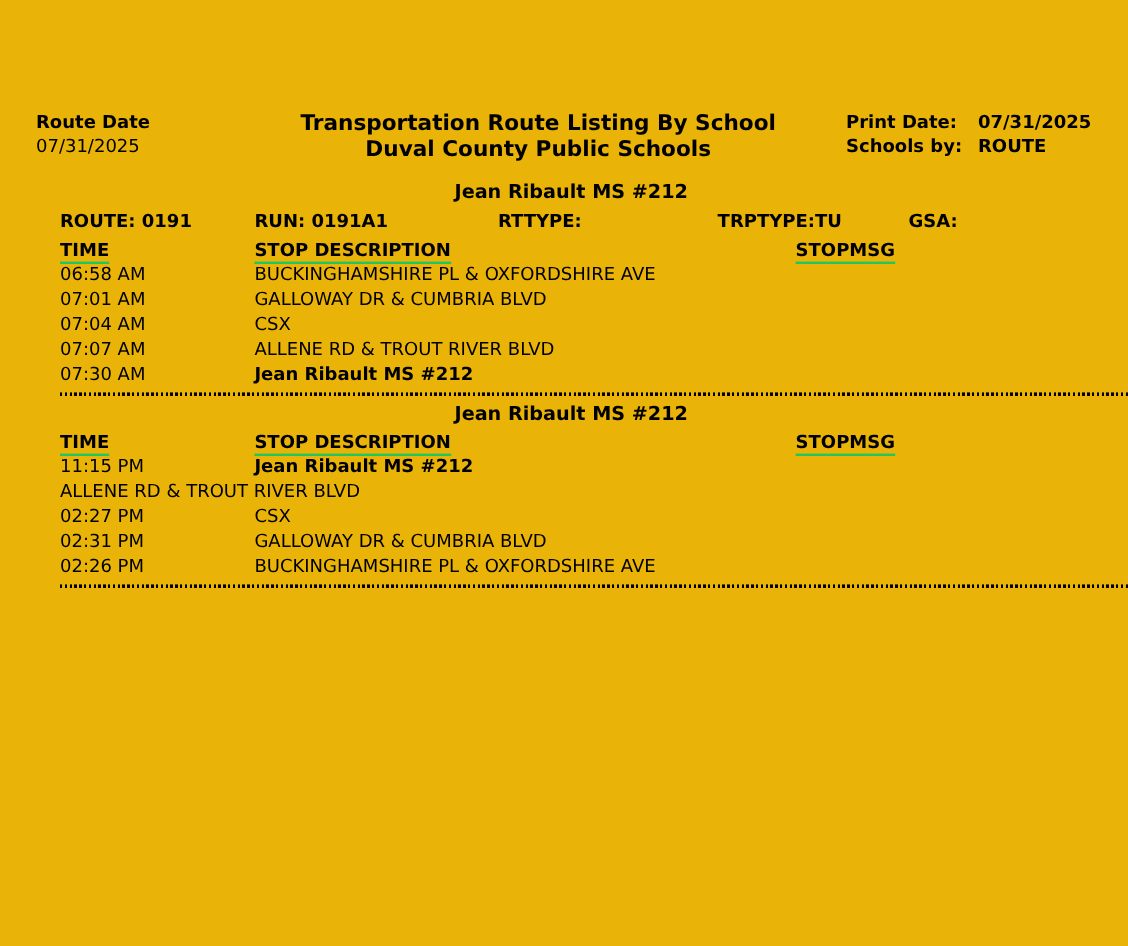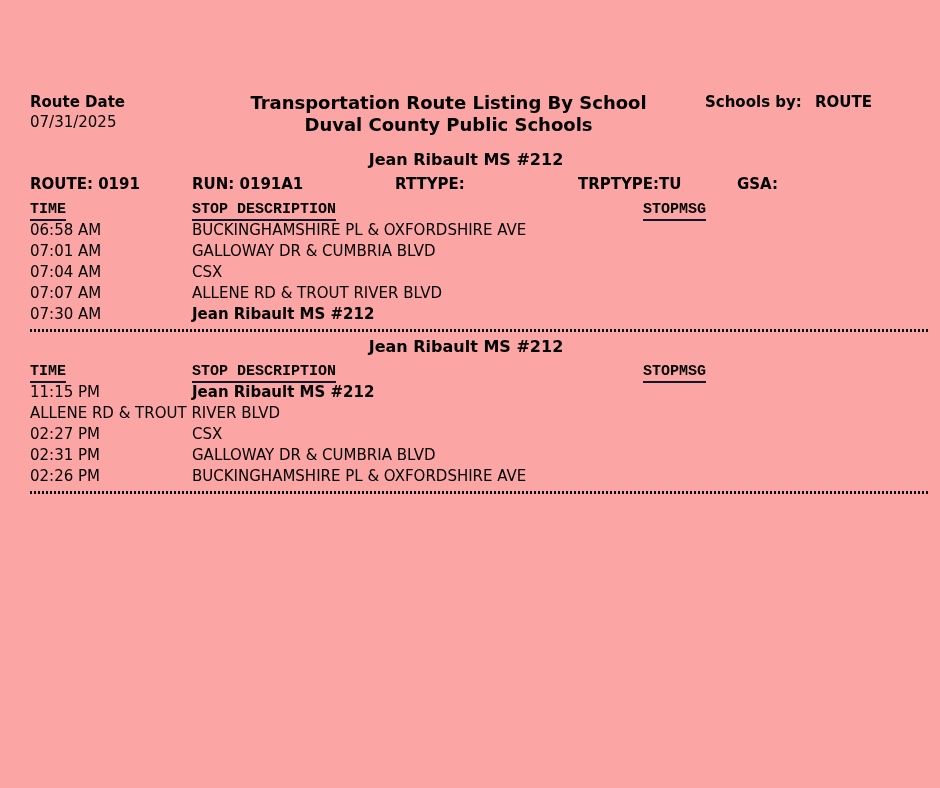--- a/index.html
+++ b/index.html
@@ -8,46 +8,46 @@
     width: 940px; height: 788px;
     color: #000000;
     font-family: "DejaVu Sans", "Liberation Sans", sans-serif;
     font-size: 15px;
     overflow: hidden;
   }
   .page {
     position: relative;
     width: 940px; height: 788px;
     padding: 92px 10px 0 30px;
-    background: #fca5a5;
+    background: #eab308;
   }
   
   .report-header { display: flex; align-items: flex-start; }
   .hdr-left { width: 162px; line-height: 20px; }
   .hdr-left .label { font-weight: bold; }
   .hdr-center { flex: 1; text-align: center; font-weight: bold; font-size: 18px; line-height: 22px; }
   .hdr-right { width: 225px; line-height: 20px; font-weight: bold; white-space: nowrap; }
   .hdr-right .label { display: inline-block; width: 110px; }
   
   .sections { width: 900px; }
-  .section { margin-top: 15px; }
+  .section { margin-top: 15px; margin-left: 20px; }
   .section + .section { margin-top: 6px; }
   .school-name {
     text-align: center; font-weight: bold; font-size: 16px; line-height: 18px;
     position: relative; left: -14px;
   }
   .route-line { margin-top: 5px; font-weight: bold; line-height: 20px; white-space: nowrap; }
   .route-line .cell { display: inline-block; vertical-align: top; }
   .w-route   { width: 162px; }
   .w-run     { width: 203px; }
   .w-rttype  { width: 183px; }
   .w-trptype { width: 159px; }
   .col-header { margin-top: 4px; font-weight: bold; line-height: 20px; white-space: nowrap; }
   .col-header .cell { display: inline-block; vertical-align: top; }
-  .col-header .u { border-bottom: 2px solid #0f172a; padding-bottom: 1px; font-family: Liberation Mono, monospace; }
+  .col-header .u { border-bottom: 2px solid #22c55e; padding-bottom: 1px; }
   .w-time { width: 162px; }
   .w-stop { width: 451px; }
   .rows { }
   .row { display: flex; line-height: 21px; align-items: center; }
   .time-cell { width: 162px; flex: none; }
   .stop-cell { flex: 1; }
   .stop-cell.bold { font-weight: bold; }
   .divider {
     margin-top: 4px;
     width: 900px; height: 3px;
@@ -62,20 +62,21 @@
   <header class="report-header">
     <div class="hdr-left">
       <div class="label">Route Date</div>
       <div>07/31/2025</div>
     </div>
     <div class="hdr-center">
       <div>Transportation Route Listing By School</div>
       <div>Duval County Public Schools</div>
     </div>
     <div class="hdr-right">
+      <div><span class="label">Print Date:</span><span>07/31/2025</span></div>
       <div><span class="label">Schools by:</span><span>ROUTE</span></div>
     </div>
   </header>
 
   <main class="sections" id="sections">
   <section class="section">
     <div class="school-name">Jean Ribault MS #212</div>
     <div class="route-line">
       <span class="cell w-route">ROUTE: 0191</span><span class="cell w-run">RUN: 0191A1</span><span class="cell w-rttype">RTTYPE:</span><span class="cell w-trptype">TRPTYPE:TU</span><span class="cell">GSA:</span>
     </div>

